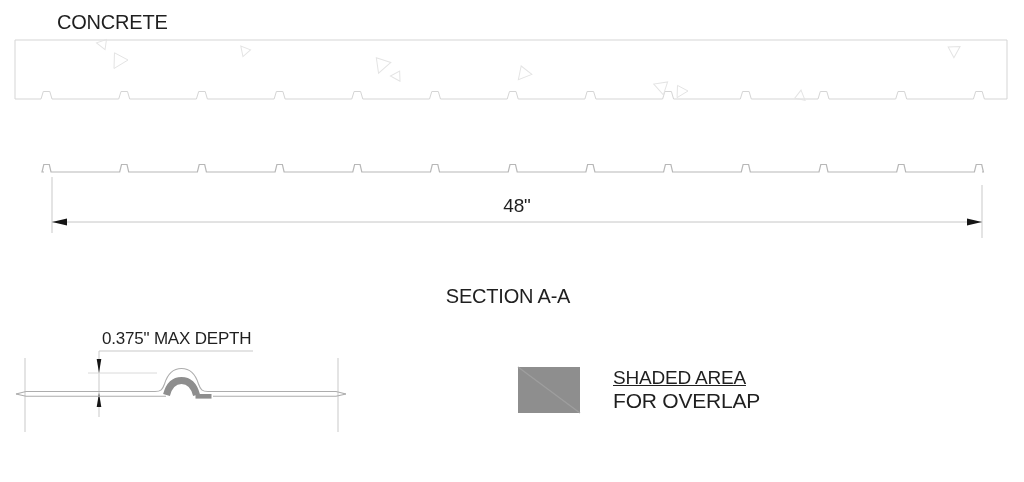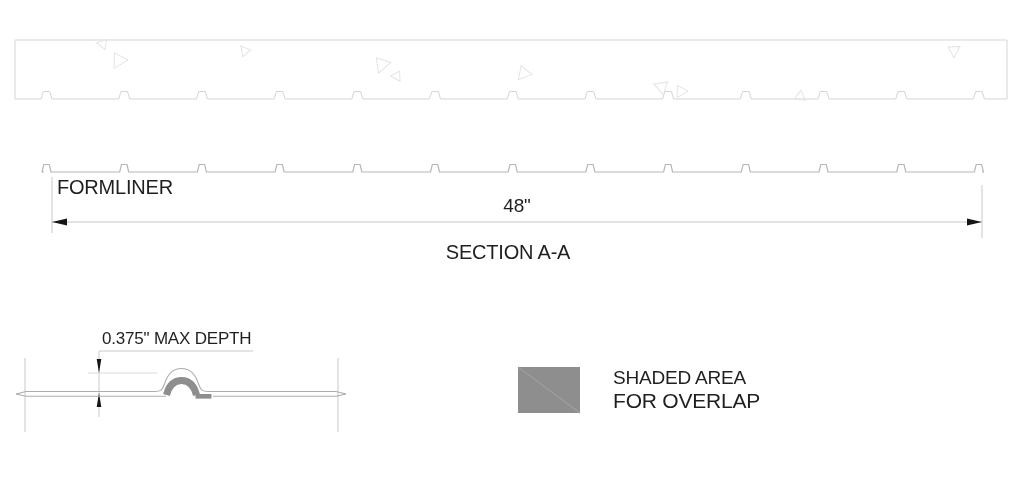--- a/index.html
+++ b/index.html
@@ -5,23 +5,23 @@
   html,body{margin:0;padding:0;background:#ffffff;}
   #canvas{position:relative;width:1024px;height:482px;background:#ffffff;overflow:hidden;
           font-family:"Liberation Sans", sans-serif;}
   svg{position:absolute;left:0;top:0;}
   .lbl{position:absolute;color:#1f1f1f;white-space:nowrap;line-height:1.1;
        font-family:"Liberation Sans", sans-serif;letter-spacing:-0.2px;}
   .lbl-concrete{left:57px;top:11px;font-size:20px;}
   .lbl-formliner{left:57px;top:176px;font-size:20px;}
   .lbl-48{left:517px;top:196px;font-size:19px;transform:translateX(-50%);}
   .lbl-section{left:508px;top:241px;font-size:20px;}
-  .lbl-section{transform:translateX(-50%);}
+  .lbl-section{transform:translateX(-50%);margin-top:44px;}
   .lbl-maxdepth{left:102px;top:330px;font-size:17px;}
-  .lbl-legend1{left:613px;top:368px;font-size:19px;}
+  .lbl-legend1{left:613px;top:368px;font-size:19px;text-decoration:underline;}
   .lbl-legend2{left:613px;top:389px;font-size:21px;}
   .lbl-detailtitle{left:8px;top:446px;font-size:21px;}
   .outline{stroke:#d5d5d5;stroke-width:1;fill:#ffffff;}
   .profile{stroke:#b7b7b7;stroke-width:1.2;fill:none;}
   .dimline{stroke:#c6c6c6;stroke-width:1;}
   .extline{stroke:#c9c9c9;stroke-width:1;}
   .refline{stroke:#dadada;stroke-width:1;}
   .sheet{stroke:#adadad;stroke-width:1.1;fill:none;}
   .arrow{fill:#151515;stroke:none;}
   .texture{stroke:#e4e4e4;stroke-width:1;fill:none;}
@@ -77,19 +77,19 @@
       <path fill="none" stroke="#8e8e8e" stroke-width="7" d="M166.5,395 C169,385.5 173.5,380.5 181.5,380.5 C189.5,380.5 194,385.5 196.5,395"></path>
       <rect x="195.5" y="394" width="16" height="4.6" fill="#8e8e8e"></rect>
     </g>
 
     <g>
       <rect x="518" y="367" width="62" height="46" fill="#8e8e8e"></rect>
       <line x1="518" y1="367" x2="580" y2="413" stroke="#9e9e9e" stroke-width="1.3"></line>
     </g>
   </svg>
 
-  <div class="lbl lbl-formliner">FORMLINER</div>
+  <div class="lbl lbl-concrete">CONCRETE</div>
   <div class="lbl lbl-48">48"</div>
   <div class="lbl lbl-section">SECTION A-A</div>
   <div class="lbl lbl-maxdepth">0.375" MAX DEPTH</div>
   <div class="lbl lbl-legend1">SHADED AREA</div>
   <div class="lbl lbl-legend2">FOR OVERLAP</div>
 </div>
 
 </body></html>

